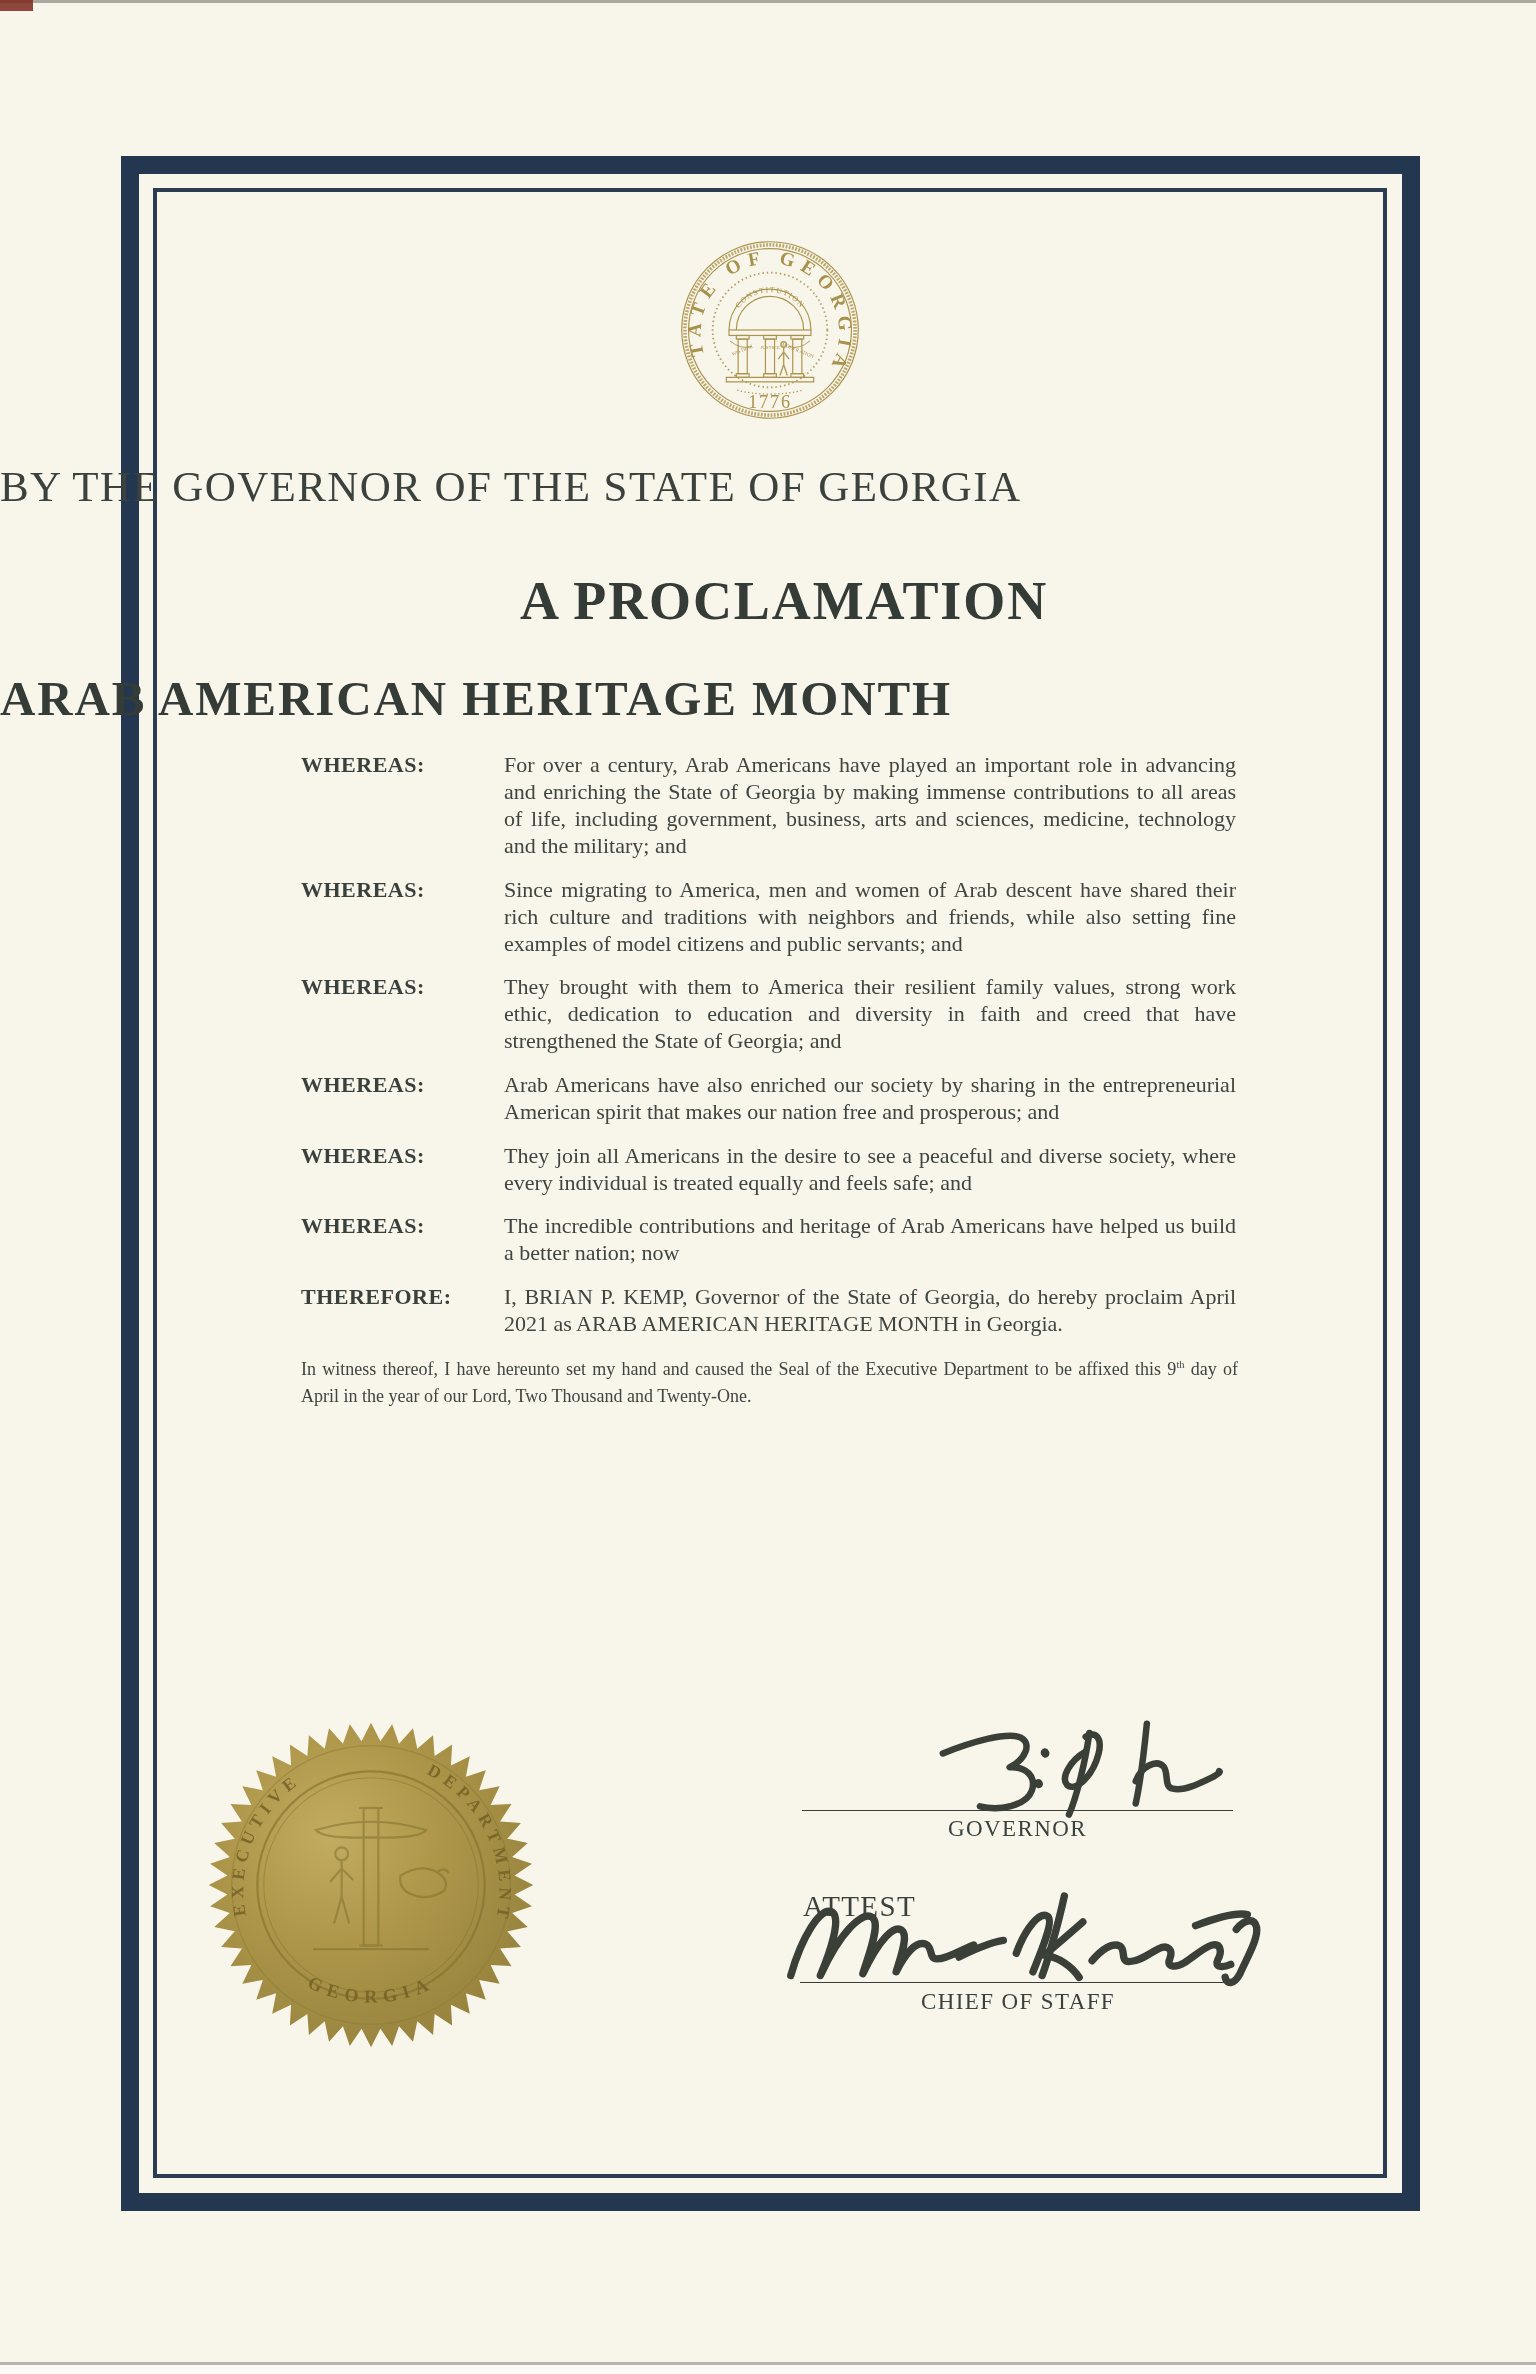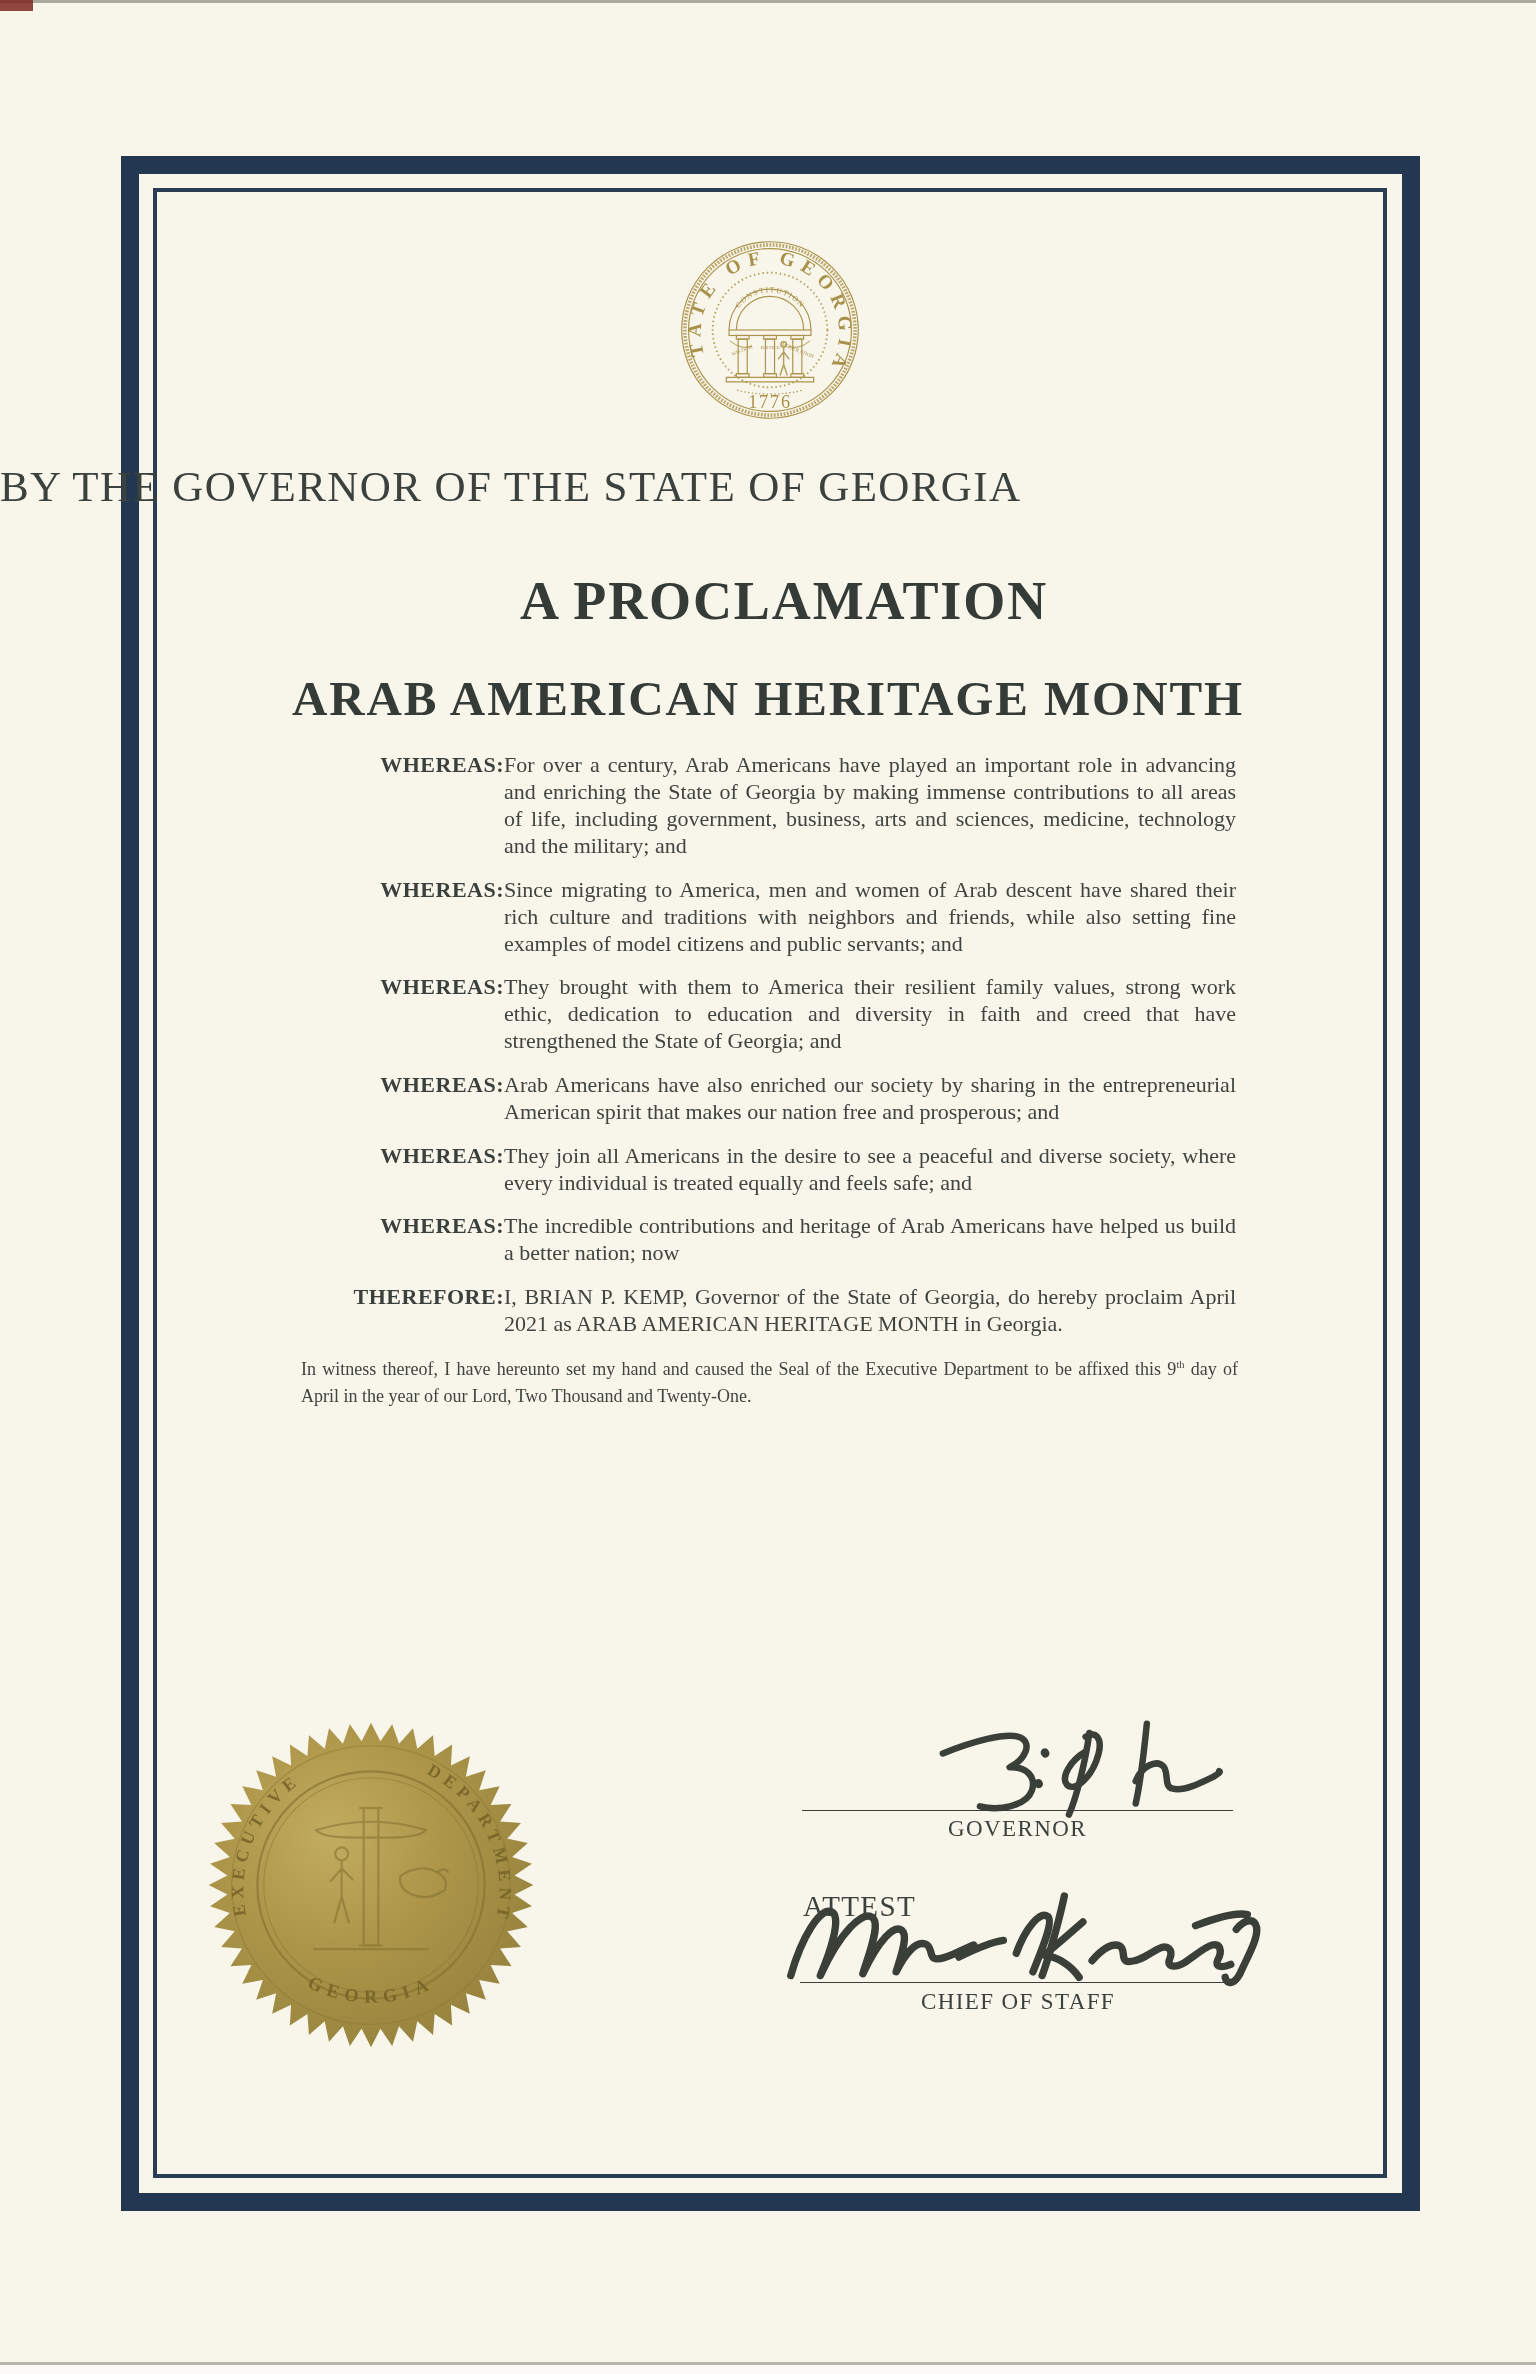--- a/index.html
+++ b/index.html
@@ -18,27 +18,27 @@
   .frame-inner{position:absolute;left:153px;top:188px;width:1234px;height:1990px;
     border:4.6px solid #2a3d52;box-sizing:border-box;}
 
   .seal-top{position:absolute;left:679px;top:239px;width:182px;height:182px;}
   .seal-bottom{position:absolute;left:206px;top:1720px;width:330px;height:330px;}
 
   .byline{position:absolute;left:0;top:462px;width:1536px;
     font-size:43px;letter-spacing:1.4px;color:#3b413c;white-space:nowrap;}
   .doc-type{position:absolute;left:0;top:570px;width:1536px;text-align:center;
     font-size:54px;font-weight:bold;letter-spacing:1.9px;color:#353b36;white-space:nowrap;padding-left:16px;}
-  .doc-title{position:absolute;left:0;top:670px;width:1536px;text-align:center;
+  .doc-title{position:absolute;left:0;top:670px;width:1536px;
     font-size:49px;font-weight:bold;letter-spacing:1.9px;color:#353b36;white-space:nowrap;}
 
   .clauses{position:absolute;left:301px;top:751px;width:935px;}
   .clause{display:flex;margin-bottom:16.7px;}
   .clause-label{flex:0 0 203px;font-size:22px;line-height:27px;font-weight:bold;
-    letter-spacing:0.5px;color:#3a403b;text-align:right;}
+    letter-spacing:0.5px;color:#3a403b;}
   .clause-text{flex:1;font-size:22px;line-height:27px;color:#40453f;text-align:justify;}
 
   .witness{position:absolute;left:301px;top:1356px;width:937px;
     font-size:18px;line-height:27px;color:#40453f;text-align:justify;}
   .witness sup{font-size:.58em;vertical-align:super;line-height:0;}
 
   .sig-line{position:absolute;height:0;border-top:1.9px solid #3d3d3b;}
   .sig-line.governor{left:802px;top:1810px;width:431px;}
   .sig-line.chief{left:800px;top:1982px;width:436px;}
   .sig-caption{position:absolute;text-align:center;font-size:23px;letter-spacing:1.4px;color:#3b413c;}

